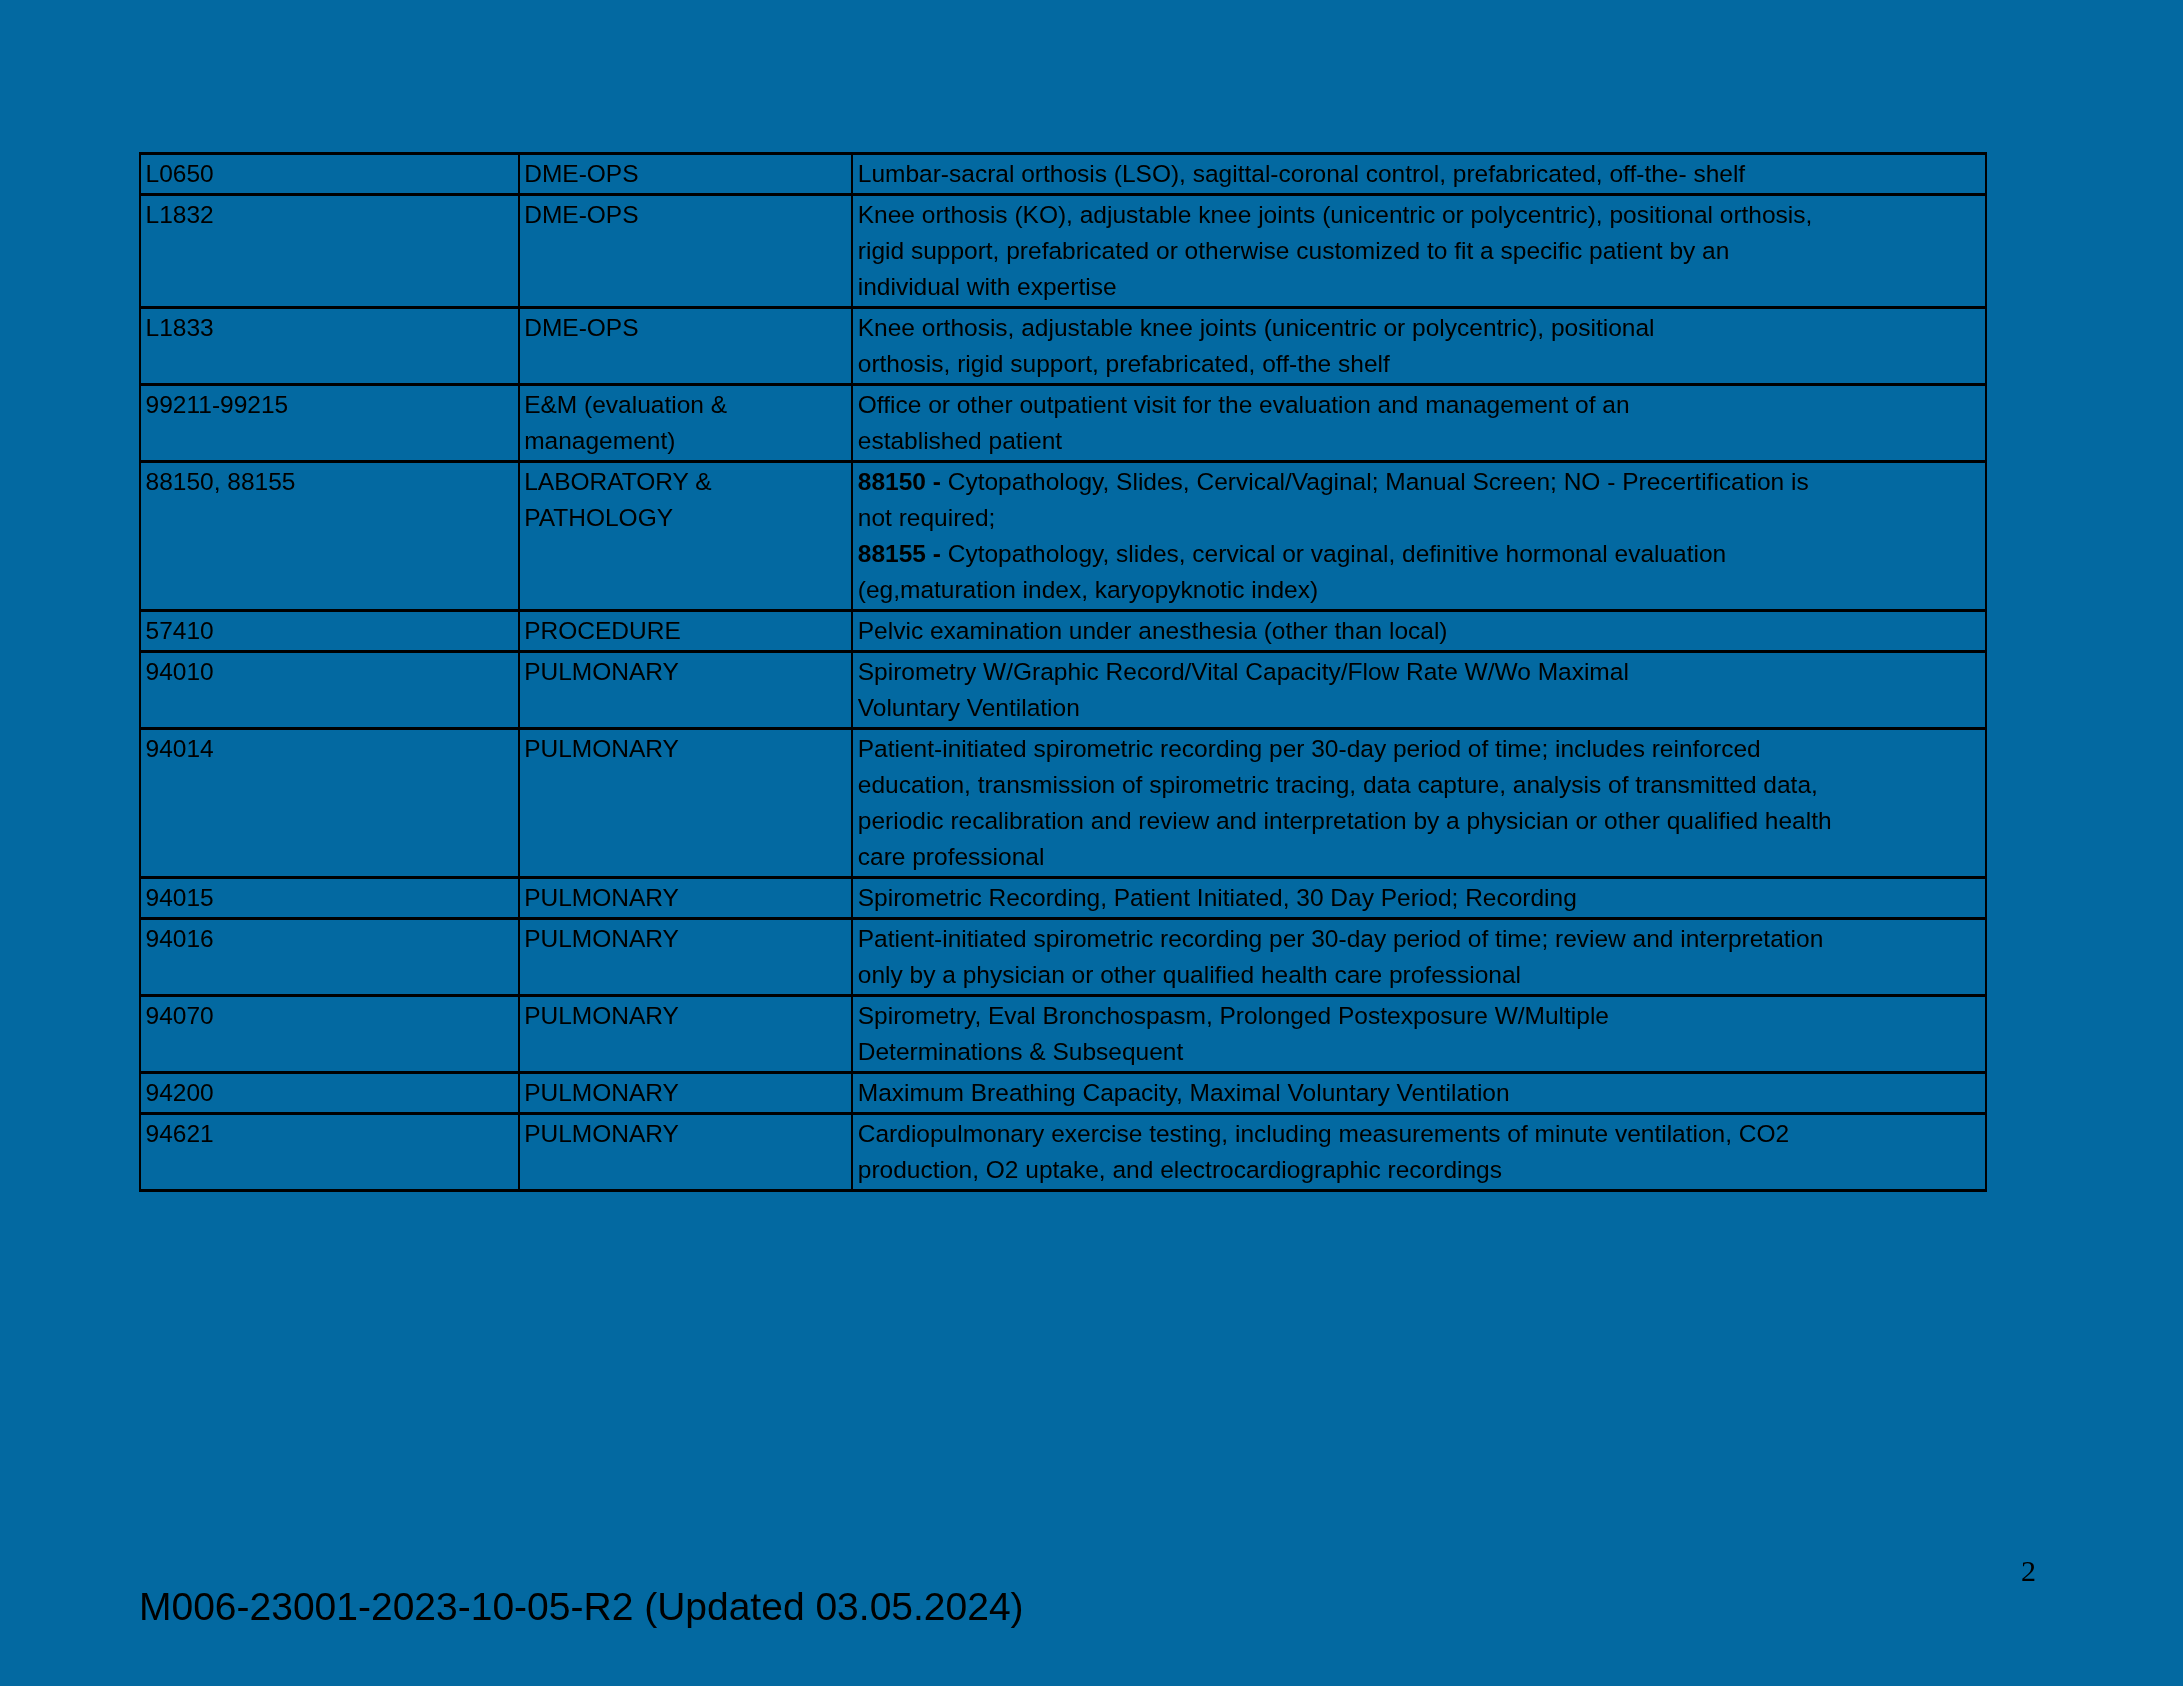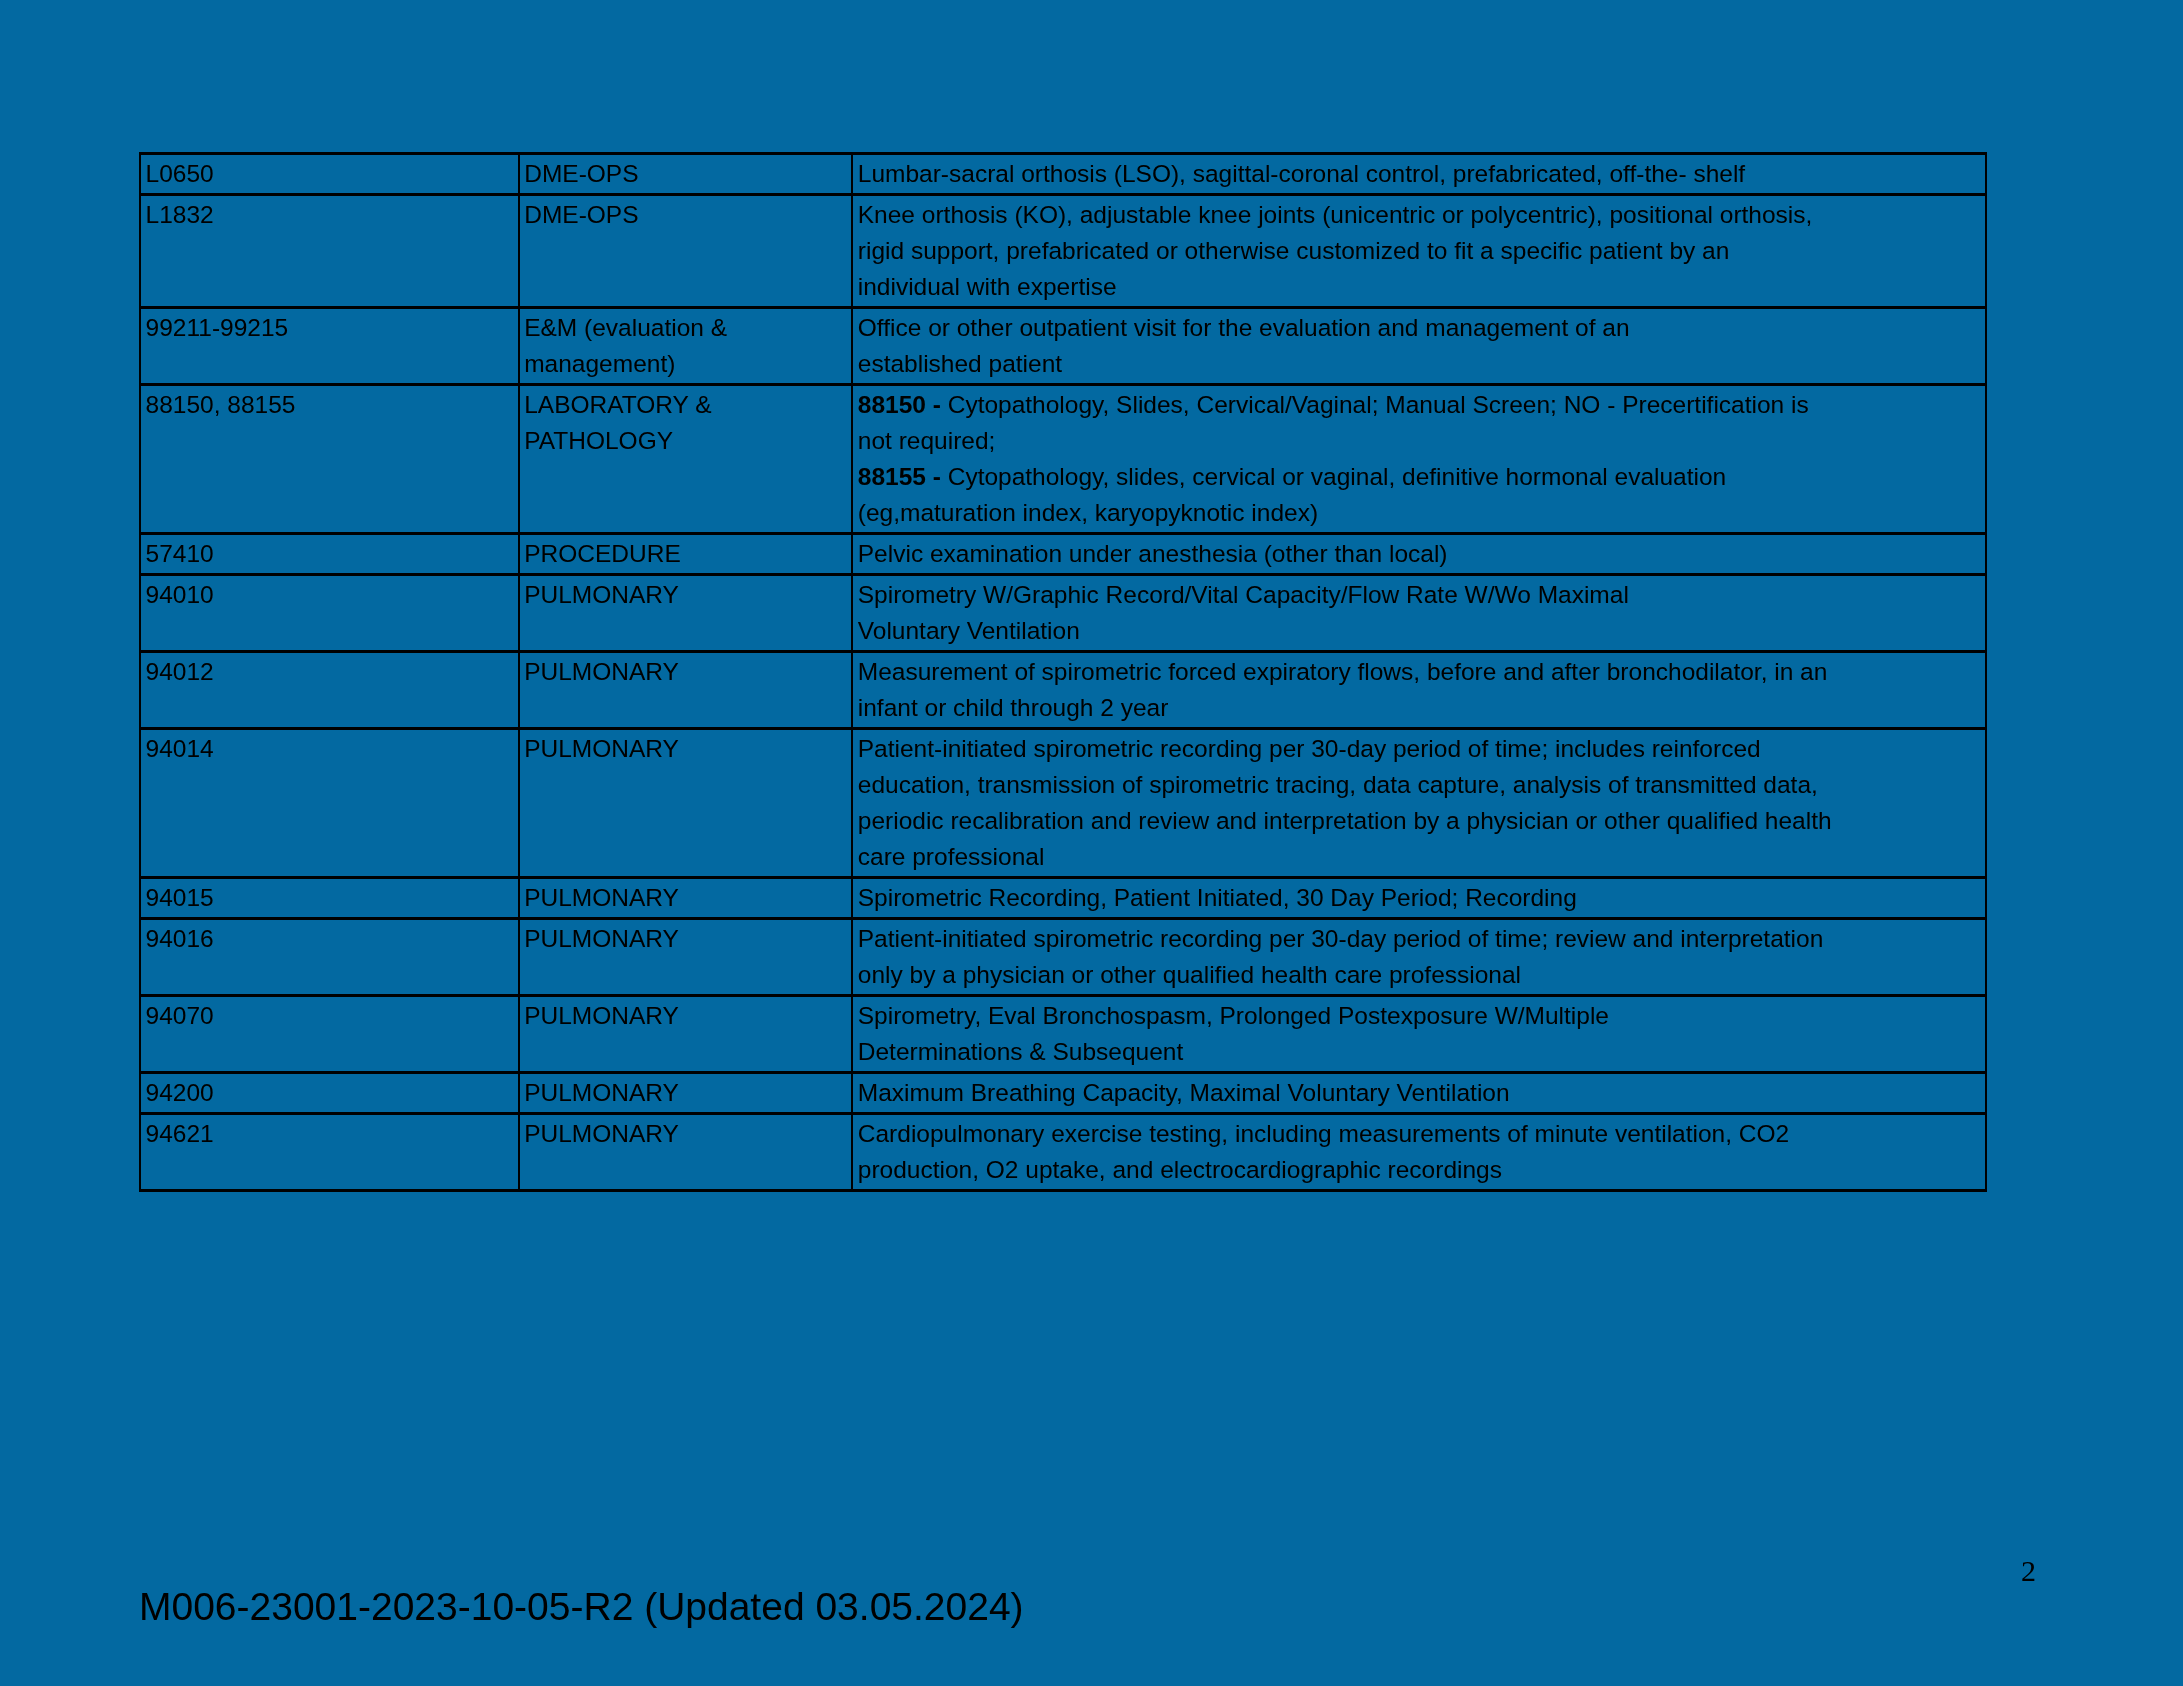--- a/index.html
+++ b/index.html
@@ -75,20 +75,26 @@
       </tr>
 
       <tr>
         <td class="col-code">L1832</td>
         <td class="col-category">DME-OPS</td>
         <td class="col-desc">Knee orthosis (KO), adjustable knee joints (unicentric or polycentric), positional orthosis,
 rigid support, prefabricated or otherwise customized to fit a specific patient by an
 individual with expertise</td>
       </tr>
 
+      <tr>
+        <td class="col-code">L1833</td>
+        <td class="col-category">DME-OPS</td>
+        <td class="col-desc">Knee orthosis, adjustable knee joints (unicentric or polycentric), positional
+orthosis, rigid support, prefabricated, off-the shelf</td>
+      </tr>
 
 
 
       <tr>
         <td class="col-code">99211-99215</td>
         <td class="col-category">E&amp;M (evaluation &amp;
 management)</td>
         <td class="col-desc">Office or other outpatient visit for the evaluation and management of an
 established patient</td>
       </tr>
@@ -110,26 +116,20 @@
         <td class="col-desc">Pelvic examination under anesthesia (other than local)</td>
       </tr>
 
       <tr>
         <td class="col-code">94010</td>
         <td class="col-category">PULMONARY</td>
         <td class="col-desc">Spirometry W/Graphic Record/Vital Capacity/Flow Rate W/Wo Maximal
 Voluntary Ventilation</td>
       </tr>
 
-      <tr>
-        <td class="col-code">94012</td>
-        <td class="col-category">PULMONARY</td>
-        <td class="col-desc">Measurement of spirometric forced expiratory flows, before and after bronchodilator, in an
-infant or child through 2 year</td>
-      </tr>
 
       <tr>
         <td class="col-code">94014</td>
         <td class="col-category">PULMONARY</td>
         <td class="col-desc">Patient-initiated spirometric recording per 30-day period of time; includes reinforced
 education, transmission of spirometric tracing, data capture, analysis of transmitted data,
 periodic recalibration and review and interpretation by a physician or other qualified health
 care professional</td>
       </tr>
 

